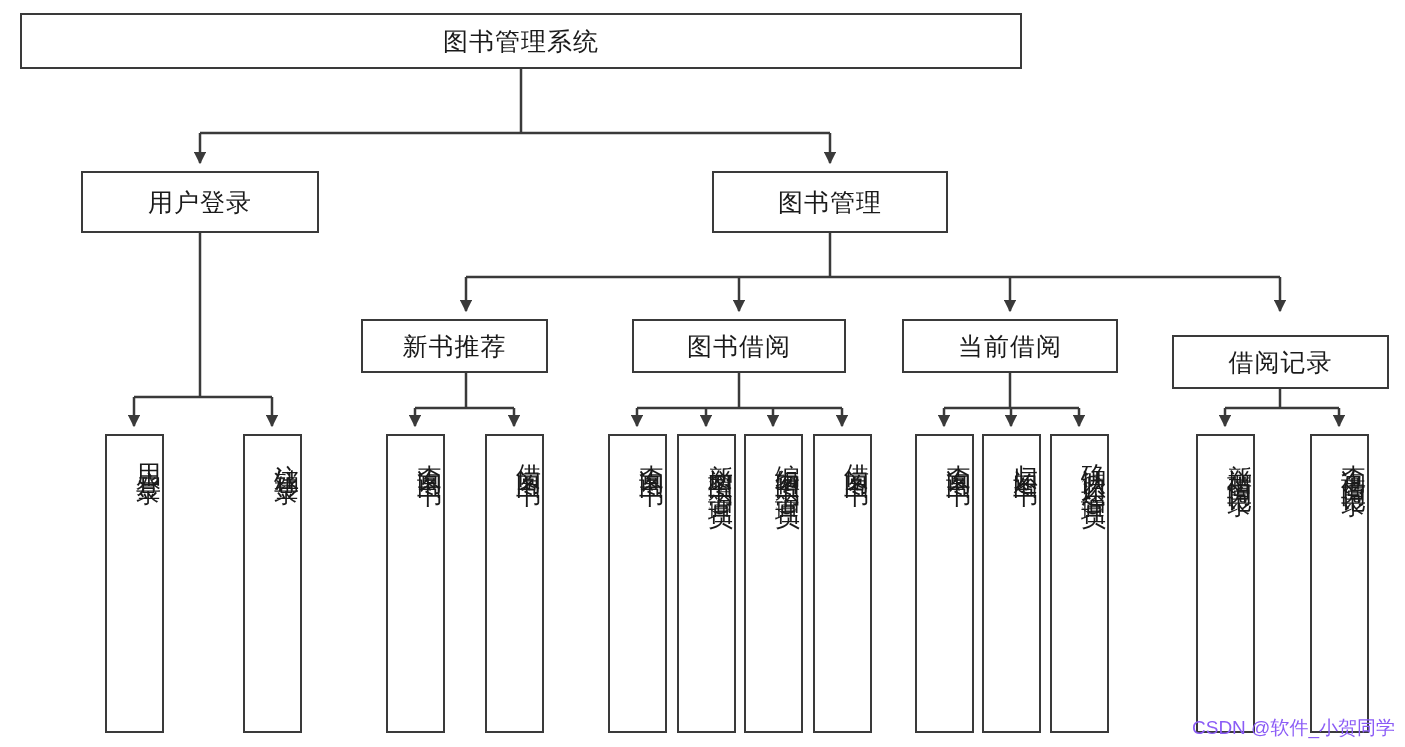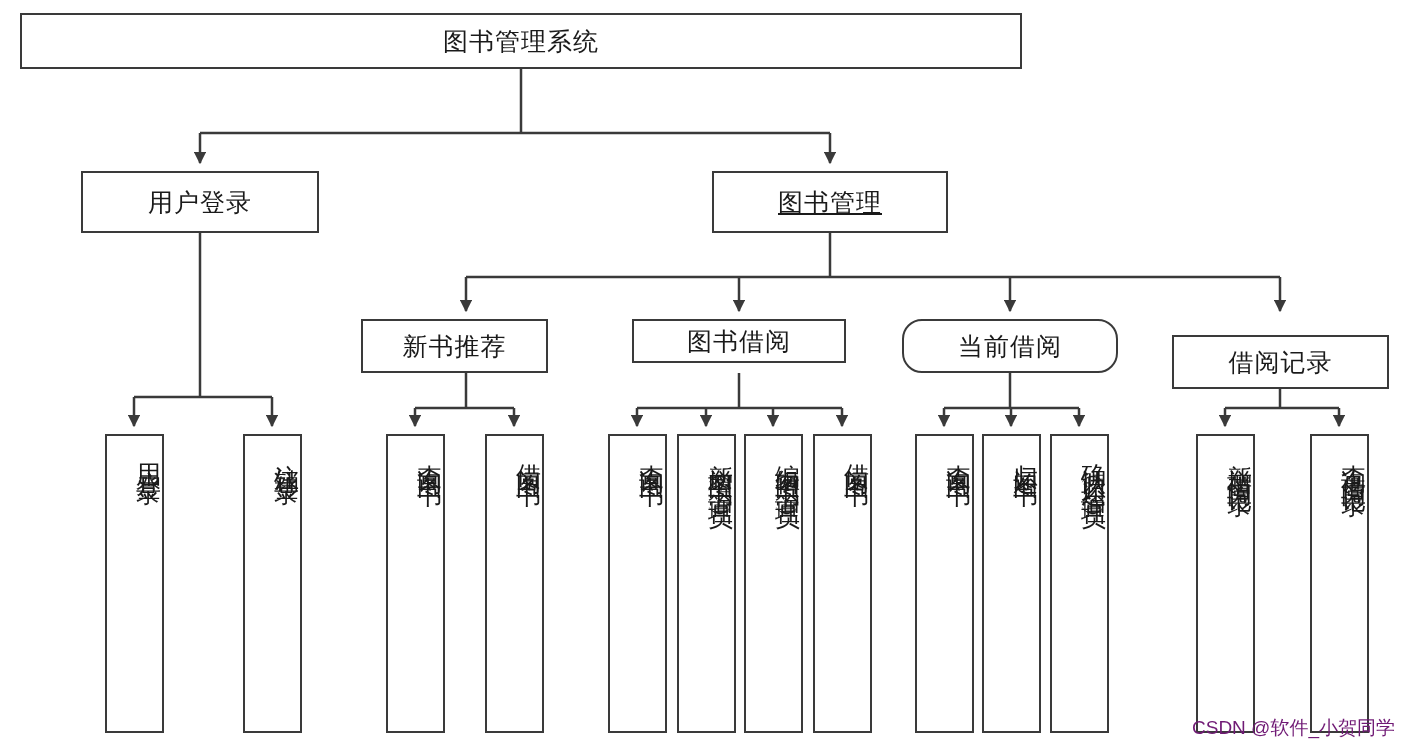--- a/index.html
+++ b/index.html
@@ -120,31 +120,31 @@
     </g>
   </svg>
 
   <div class="node horiz" style="left: 20px; top: 13px; width: 1002px; height: 56px;">
     <span>图书管理系统</span>
   </div>
 
   <div class="node horiz" style="left: 81px; top: 171px; width: 238px; height: 62px;">
     <span>用户登录</span>
   </div>
-  <div class="node horiz" style="left: 712px; top: 171px; width: 236px; height: 62px; text-decoration: underline;">
+  <div class="node horiz" style="left: 712px; top: 171px; width: 236px; height: 62px;">
     <span>图书管理</span>
   </div>
 
   <div class="node horiz" style="left: 361px; top: 319px; width: 187px; height: 54px;">
     <span>新书推荐</span>
   </div>
-  <div class="node horiz" style="left: 632px; top: 319px; width: 214px; height: 44px;">
+  <div class="node horiz" style="left: 632px; top: 319px; width: 214px; height: 54px;">
     <span>图书借阅</span>
   </div>
-  <div class="node horiz" style="left: 902px; top: 319px; width: 216px; height: 54px; border-radius: 20px;">
+  <div class="node horiz" style="left: 902px; top: 319px; width: 216px; height: 54px;">
     <span>当前借阅</span>
   </div>
   <div class="node horiz" style="left: 1172px; top: 319px; width: 217px; height: 54px; margin-top: 16px;">
     <span>借阅记录</span>
   </div>
 
   <div class="node vert" style="left: 105px; top: 434px; width: 59px; height: 299px;">
     <span class="vlabel">用户登录</span>
   </div>
   <div class="node vert" style="left: 243px; top: 434px; width: 59px; height: 299px;">
@@ -177,14 +177,14 @@
   <div class="node vert" style="left: 1050px; top: 434px; width: 59px; height: 299px;">
     <span class="vlabel">确认归还（管理员）</span>
   </div>
   <div class="node vert" style="left: 1196px; top: 434px; width: 59px; height: 299px;">
     <span class="vlabel">新增借阅记录</span>
   </div>
   <div class="node vert" style="left: 1310px; top: 434px; width: 59px; height: 299px;">
     <span class="vlabel">查询借阅记录</span>
   </div>
 
-  <div class="watermark" style="left: 1192px; top: 715px; color: #701a75;">CSDN @软件_小贺同学</div>
+  <div class="watermark" style="left: 1192px; top: 715px; color: #8b5cf6;">CSDN @软件_小贺同学</div>
 </div>
 
 </body></html>

